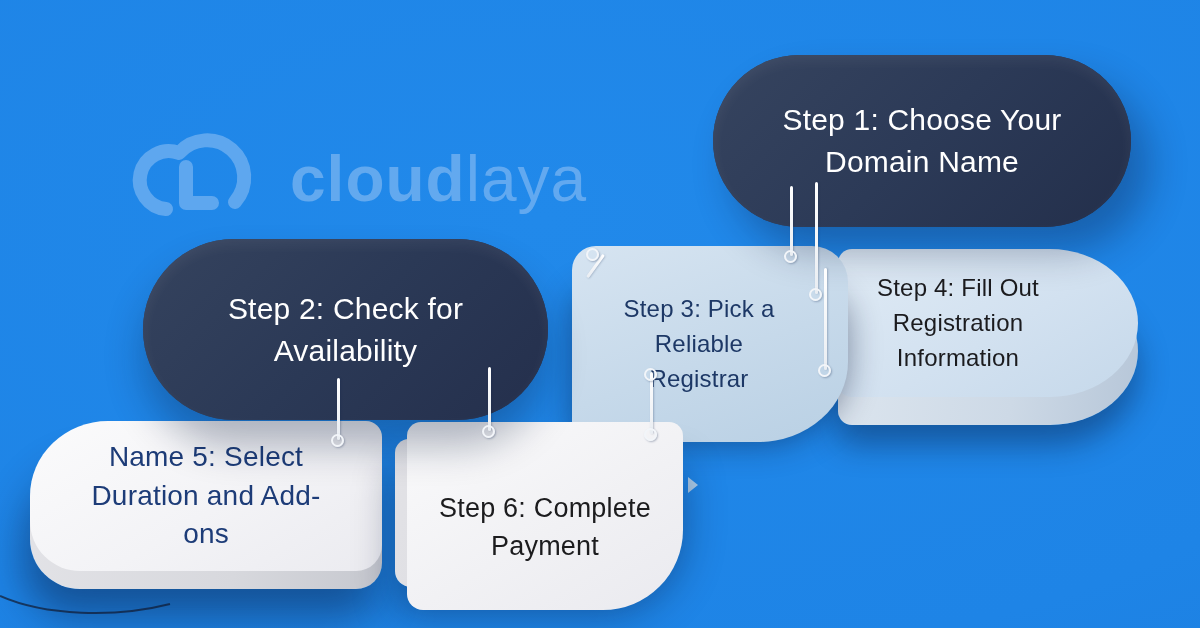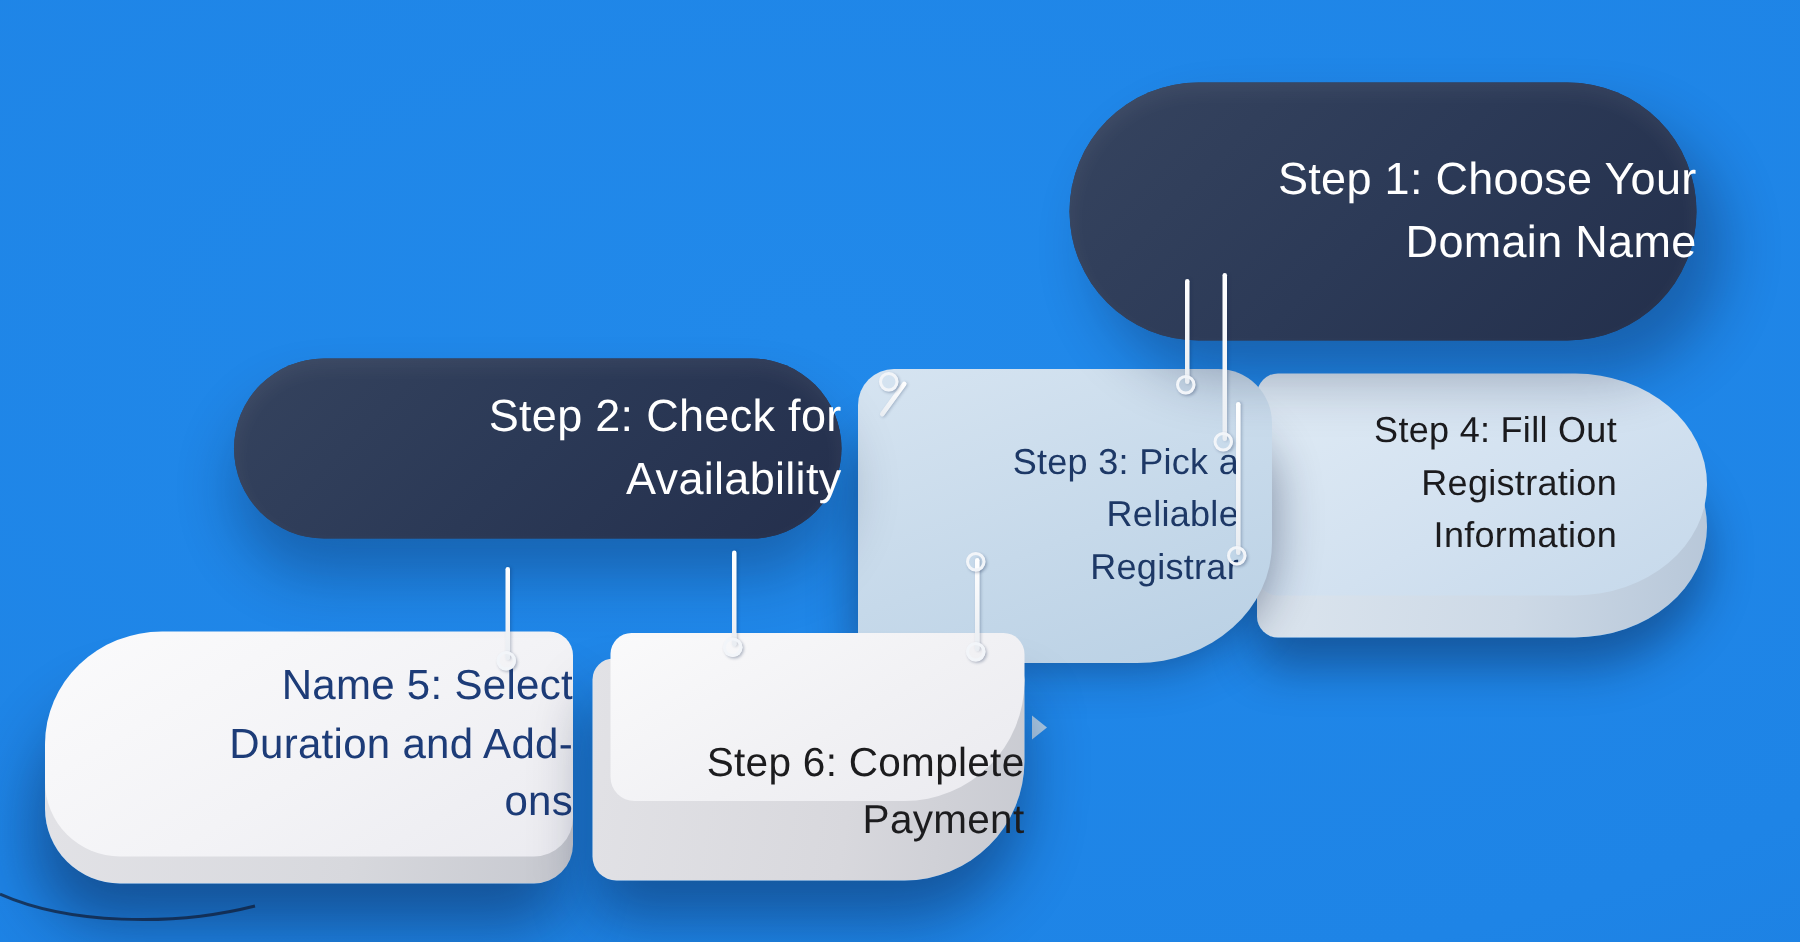--- a/index.html
+++ b/index.html
@@ -16,33 +16,33 @@
   .logo-icon{width:150px;height:130px;}
   .logo-text{font-size:64px;line-height:1;letter-spacing:1px;margin-left:18px;margin-top:18px;}
   .logo-text .bold{font-weight:700;color:rgba(110,175,240,0.85);}
   .logo-text .light{font-weight:300;color:rgba(120,180,242,0.75);}
 
   
   .step{position:absolute;}
   .step .side,.step .face{position:absolute;left:0;right:0;}
   .step .label{
     position:absolute;left:0;right:0;top:50%;transform:translateY(-50%);
-    text-align:right;white-space:pre-line;letter-spacing:0.2px;
+    text-align:center;white-space:pre-line;letter-spacing:0.2px;
   }
 
   
   .pill{
     border-radius:999px;
     background:linear-gradient(135deg,#36445f 0%,#2b3956 50%,#232f4b 100%);
   }
   .step1{left:713px;top:55px;width:418px;height:172px;z-index:30;}
   .step1 .pill-face{position:absolute;inset:0;border-radius:999px;
     background:linear-gradient(135deg,#36445f 0%,#2c3a57 50%,#232f4b 100%);
     box-shadow:18px 24px 38px rgba(8,22,55,0.32), inset 0 6px 14px rgba(255,255,255,0.06);}
-  .step2{left:156px;top:239px;width:405px;height:120px;z-index:30;}
+  .step2{left:143px;top:239px;width:405px;height:181px;z-index:30;}
   .step2 .pill-face{position:absolute;inset:0;border-radius:999px;
     background:linear-gradient(135deg,#35435e 0%,#2b3956 50%,#242f4c 100%);
     box-shadow:0 26px 38px rgba(8,22,55,0.30), inset 0 6px 14px rgba(255,255,255,0.06);}
   .pill .label{color:#ffffff;font-size:30px;line-height:1.4;}
 
   
   .step3{left:572px;top:246px;width:276px;z-index:20;}
   .step3 .side{top:24px;height:154px;border-radius:24px 36px 90px 18px / 24px 36px 80px 18px;
     background:linear-gradient(100deg,#8ba0b6 0%,#7e95ac 55%,#5e7b9d 100%);
     box-shadow:0 20px 32px rgba(8,22,55,0.45);}
@@ -66,40 +66,51 @@
     box-shadow:-6px 28px 42px rgba(8,22,55,0.45);}
   .step5 .face{top:0;height:150px;border-radius:78px 16px 26px 50px / 75px 16px 26px 50px;
     background:linear-gradient(150deg,#fbfbfc 0%,#f3f3f6 55%,#ebebf0 100%);}
   .step5 .label{color:#1d3c78;font-size:28px;line-height:1.38;}
 
   
   .step6{left:395px;top:422px;width:288px;z-index:22;}
   .step6 .side{top:17px;height:148px;border-radius:14px 14px 80px 16px;
     background:linear-gradient(100deg,#e2e2e6 0%,#d8d8dd 60%,#c8cad1 100%);
     box-shadow:0 26px 40px rgba(8,22,55,0.42);}
-  .step6 .face{top:0;height:112px;border-radius:14px 14px 80px 16px;
+  .step6 .face{top:0;height:188px;border-radius:14px 14px 80px 16px;
     background:linear-gradient(150deg,#fafafb 0%,#f1f1f4 55%,#eaeaef 100%);margin-left:12px;}
   .step6 .label{color:#1c1c1e;font-size:27px;line-height:1.4;padding-top:4px;
     top:64px;transform:none;}
 
   
   .string{position:absolute;width:3px;background:linear-gradient(180deg,#ffffff,#e9edf2);
     border-radius:2px;z-index:50;box-shadow:1px 0 2px rgba(20,40,80,0.25);}
   .ring{position:absolute;width:9px;height:9px;border:2px solid #f2f5f9;border-radius:50%;
     z-index:51;background:transparent;box-shadow:1px 1px 2px rgba(20,40,80,0.3);}
   .decor-curve{position:absolute;left:0;top:570px;z-index:4;}
   .tiny-arrow{position:absolute;left:688px;top:477px;width:0;height:0;z-index:21;
     border-left:10px solid #bcd4e8;border-top:8px solid transparent;border-bottom:8px solid transparent;
     opacity:0.9;}
 </style>
 </head>
 <body>
 
 <div id="canvas">
 
+  <div class="logo">
+    <svg class="logo-icon" viewBox="0 0 150 130">
+      <g fill="none" stroke="rgba(110,175,240,0.8)" stroke-width="14" stroke-linecap="round" stroke-linejoin="round">
+        <path d="M44 104 A29 29 0 1 1 57 48 A36 36 0 1 1 113 97"></path>
+        <path d="M64 62 L64 98 L90 98"></path>
+      </g>
+    </svg>
+    <div class="logo-text">
+      <span class="bold">cloud</span><span class="light">laya</span>
+    </div>
+  </div>
 
   <div class="step step4">
     <div class="side"></div>
     <div class="face">
       <div class="label">Step 4: Fill Out
 Registration
 Information</div>
     </div>
   </div>
 

